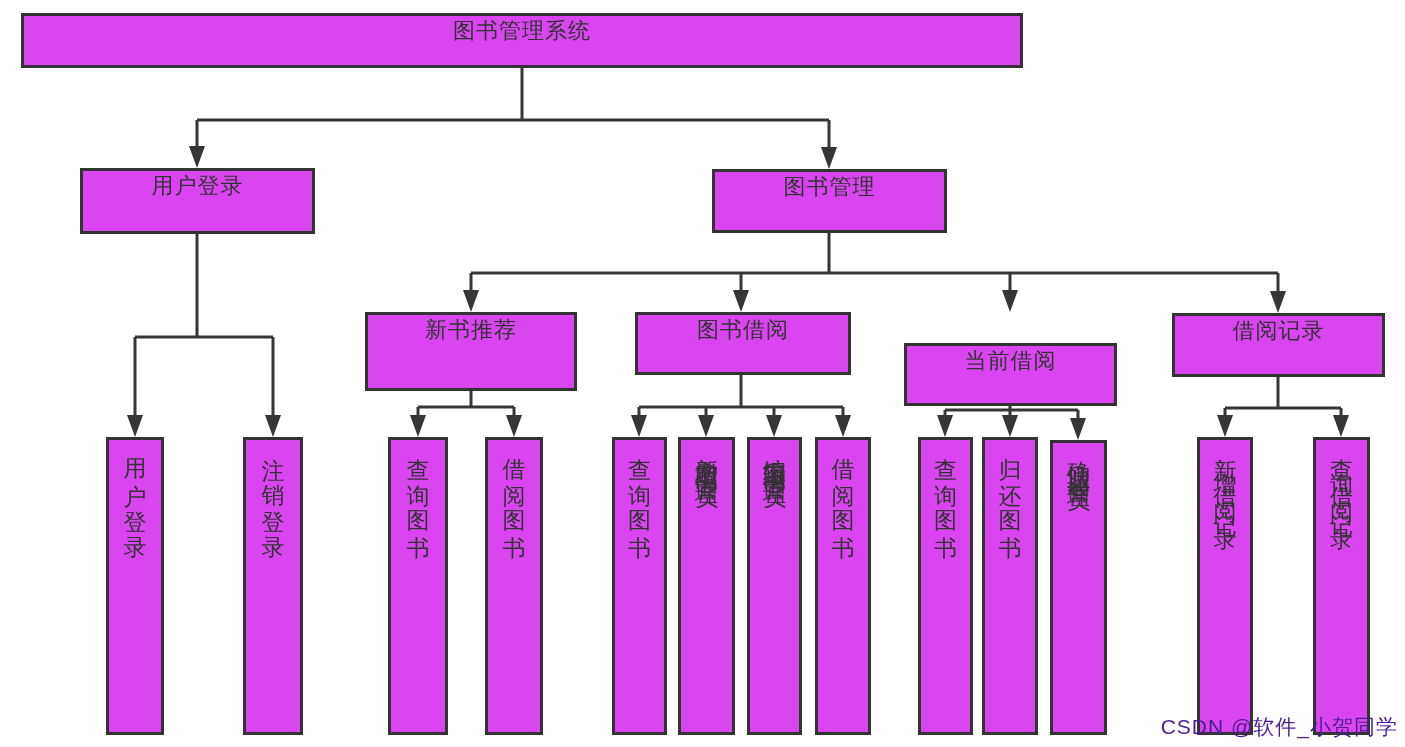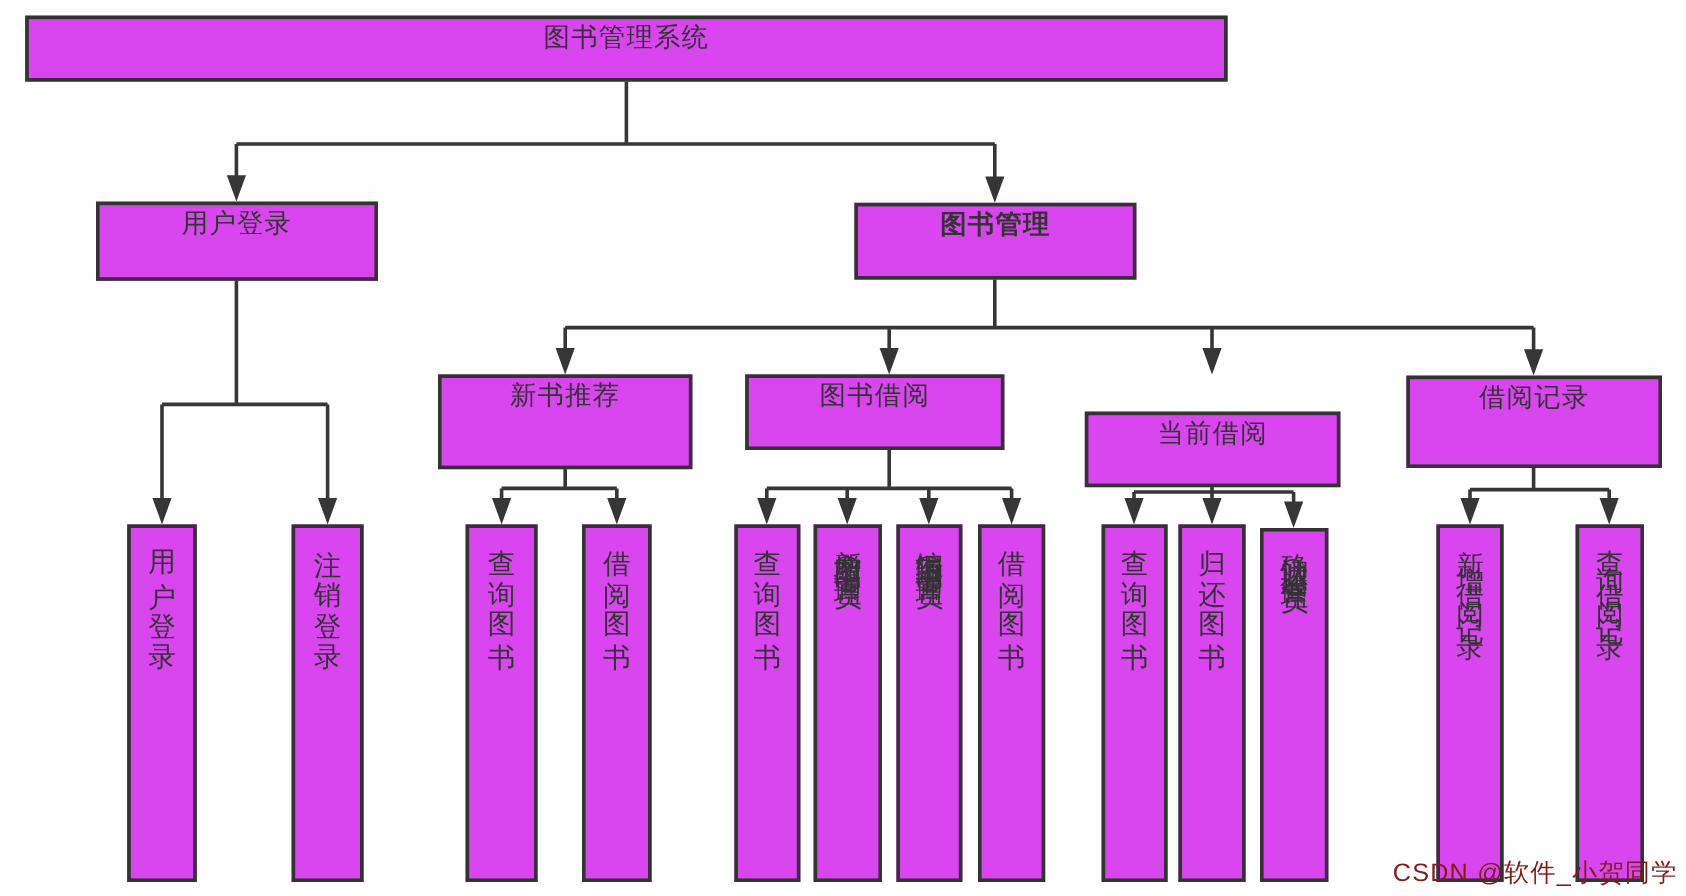--- a/index.html
+++ b/index.html
@@ -30,21 +30,21 @@
     white-space:nowrap;
     line-height:1;
   }
   .v-wide{letter-spacing:26px;}
   .v-mid{letter-spacing:14px;}
   .v-tight{letter-spacing:4px;}
   #watermark{
     position:absolute;
     top:713px;right:7px;
     font-size:21px;
-    color:#7f1d1d;
+    color:#4c1d95;
     letter-spacing:1px;
     white-space:nowrap;
   }
 </style>
 </head>
 <body>
 
 <div id="canvas">
 
   <svg id="wires" viewBox="0 0 1405 747" xmlns="http://www.w3.org/2000/svg" aria-hidden="true">
@@ -97,34 +97,34 @@
     </g>
   </svg>
 
   <div class="node h-node" style="left:21px;top:13px;width:1002px;height:55px;">
     <span>图书管理系统</span>
   </div>
 
   <div class="node h-node" style="left:80px;top:168px;width:235px;height:66px;">
     <span>用户登录</span>
   </div>
-  <div class="node h-node" style="left:712px;top:169px;width:235px;height:64px;font-weight:bold;">
+  <div class="node h-node" style="left:712px;top:169px;width:235px;height:64px;">
     <span>图书管理</span>
   </div>
 
   <div class="node h-node" style="left:365px;top:312px;width:212px;height:79px;">
     <span>新书推荐</span>
   </div>
-  <div class="node h-node" style="left:621px;top:312px;width:216px;height:63px;">
+  <div class="node h-node" style="left:635px;top:312px;width:216px;height:63px;">
     <span>图书借阅</span>
   </div>
   <div class="node h-node" style="left:904px;top:312px;width:213px;height:63px;margin-top:31px;">
     <span>当前借阅</span>
   </div>
-  <div class="node h-node" style="left:1172px;top:313px;width:213px;height:77px;">
+  <div class="node h-node" style="left:1172px;top:313px;width:213px;height:64px;">
     <span>借阅记录</span>
   </div>
 
   <div class="node v-node" style="left:106px;top:437px;width:58px;height:298px;">
     <span class="v-text v-wide">用户登录</span>
   </div>
   <div class="node v-node" style="left:243px;top:437px;width:60px;height:298px;">
     <span class="v-text v-wide">注销登录</span>
   </div>
 

